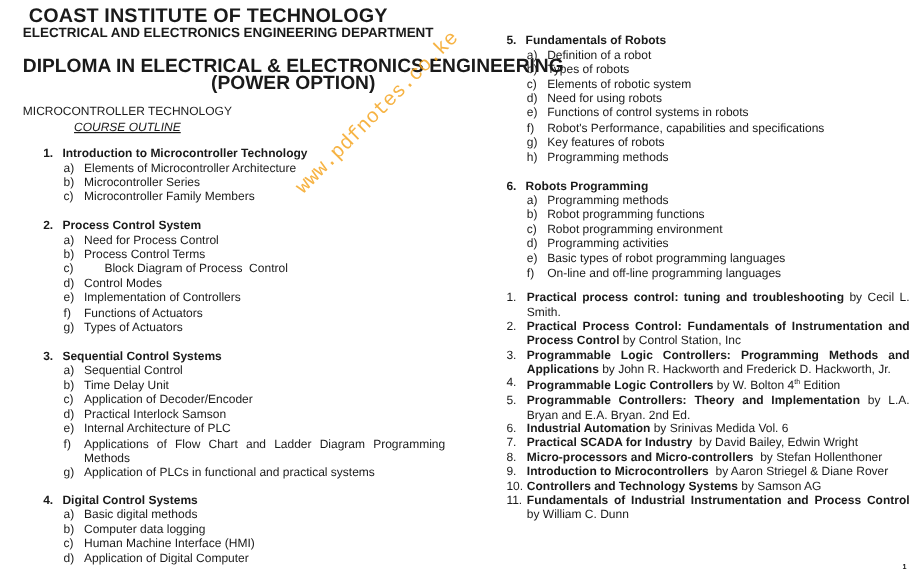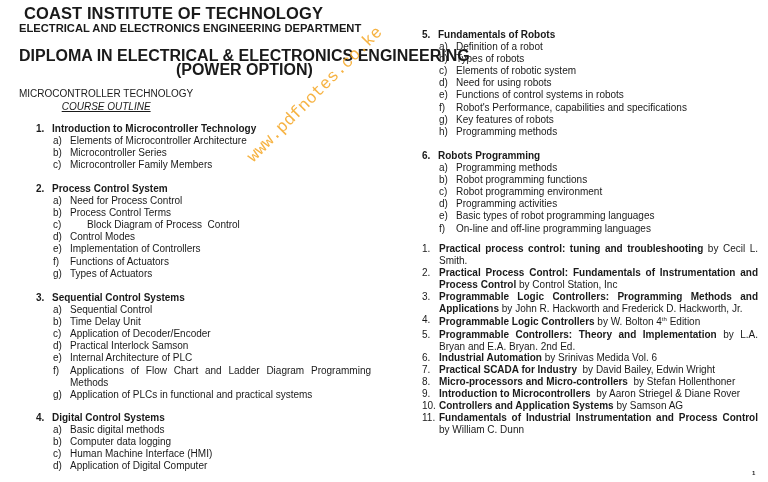--- a/index.html
+++ b/index.html
@@ -261,21 +261,21 @@
     <li>
         <span class="bn">8.</span>
         <span class="bt" style="white-space:pre;"><b>Micro-processors and Micro-controllers</b><span>  by Stefan Hollenthoner</span></span>
       </li>
     <li>
         <span class="bn">9.</span>
         <span class="bt" style="white-space:pre;"><b>Introduction to Microcontrollers</b><span>  by Aaron Striegel &amp; Diane Rover</span></span>
       </li>
     <li>
         <span class="bn">10.</span>
-        <span class="bt"><b>Controllers and Application Systems</b><span> by Samson AG</span></span>
+        <span class="bt"><b>Controllers and Technology Systems</b><span> by Samson AG</span></span>
       </li>
     <li>
         <span class="bn">11.</span>
         <span class="bt" style="text-align-last:left;"><b>Fundamentals of Industrial Instrumentation and Process Control</b><span> by William C. Dunn</span></span>
       </li>
   </ol>
 </div>
 
 <div class="watermark">www.pdfnotes.co.ke</div>
 <div class="pagenum">1</div>

